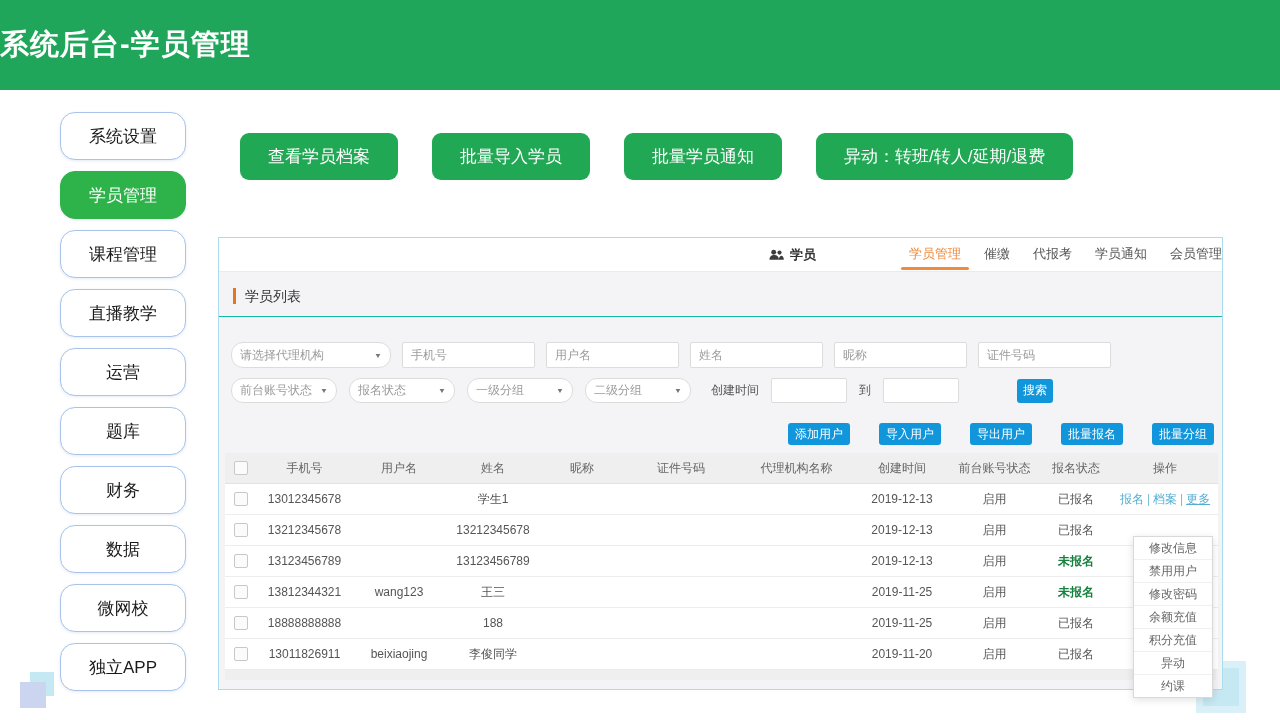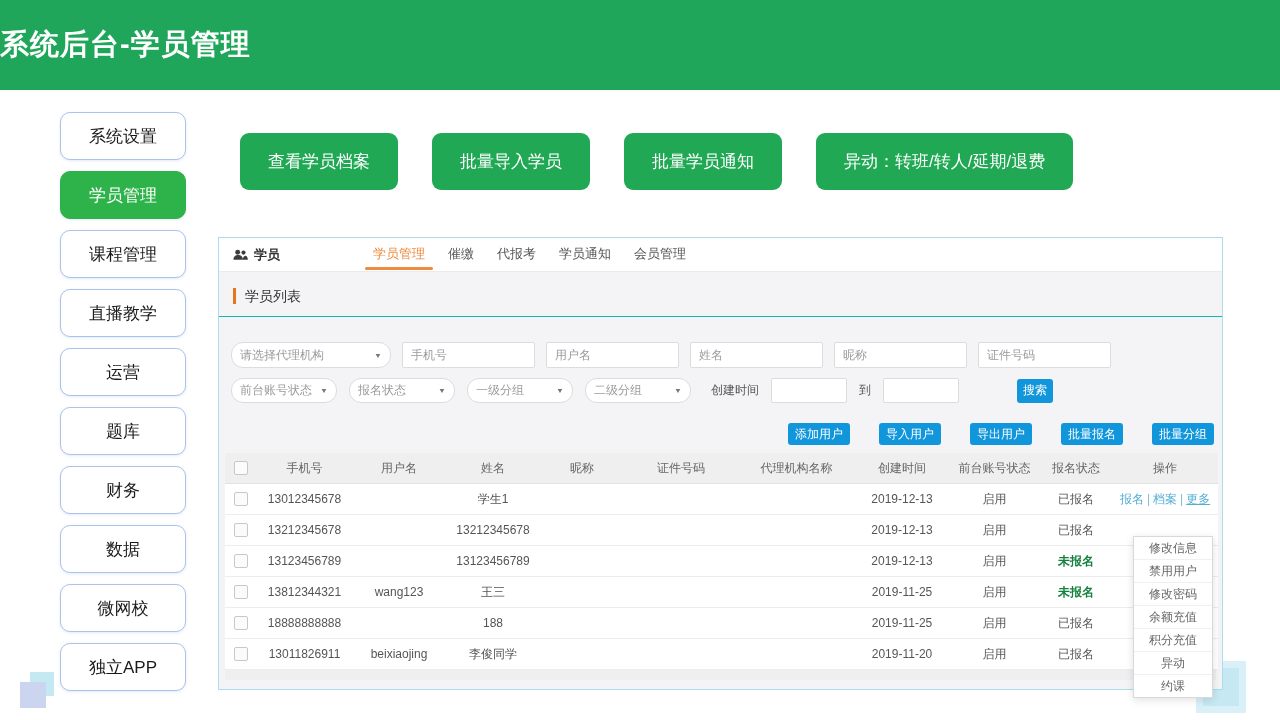--- a/index.html
+++ b/index.html
@@ -6,33 +6,33 @@
   body{
     width:1280px;height:720px;position:relative;overflow:hidden;
     background:#ffffff;font-family:"Liberation Sans","DejaVu Sans",sans-serif;
   }
   
   .topbar{position:absolute;left:0;top:0;width:1280px;height:90px;background:#1fa65a;
     display:flex;align-items:center;box-sizing:border-box;}
   .topbar .title{color:#fff;font-size:29px;font-weight:bold;letter-spacing:1px;}
   
   .sidebar{position:absolute;left:60px;top:112px;width:126px;display:flex;flex-direction:column;gap:11px;z-index:2;}
-  .side-btn{height:48px;background:#fff;border:1px solid #a9c3ea;border-radius:10px;
+  .side-btn{height:48px;background:#fff;border:1px solid #a9c3ea;border-radius:15px;
     display:flex;align-items:center;justify-content:center;font-size:17px;color:#1a1a1a;
     cursor:pointer;box-shadow:0 1px 3px rgba(150,170,220,.25);box-sizing:border-box;}
   .side-btn.active{background:#2eb24a;border-color:#2eb24a;color:#fff;}
   
   .quick-row{position:absolute;left:240px;top:133px;display:flex;gap:34px;z-index:2;}
-  .qbtn{height:57px;border:none;border-radius:9px;background:#21a854;color:#fff;font-size:17px;
+  .qbtn{height:47px;border:none;border-radius:9px;background:#21a854;color:#fff;font-size:17px;
     padding:0 28px;cursor:pointer;font-family:inherit;white-space:nowrap;}
   
   .panel{position:absolute;left:218px;top:237px;width:1005px;height:453px;background:#f4f4f6;
     border:1px solid #a9dded;box-sizing:border-box;z-index:1;}
   .tabbar{height:34px;background:#fff;border-bottom:1px solid #ebebeb;display:flex;align-items:center;
-    padding-left:14px;box-sizing:border-box;}
+    padding-left:14px;box-sizing:border-box;justify-content:flex-end;}
   .module{display:flex;align-items:center;gap:6px;width:140px;font-size:13px;color:#333;font-weight:bold;}
   .tabs{display:flex;gap:23px;height:100%;}
   .tab{font-size:13px;color:#555;line-height:32px;position:relative;cursor:pointer;white-space:nowrap;}
   .tab.active{color:#ee8b3e;}
   .tab.active::after{content:"";position:absolute;left:-8px;right:-8px;bottom:1px;height:3px;
     background:#ee8b3e;border-radius:2px;}
   .section-head{padding:15px 14px 11px;border-bottom:1px solid #14b8a6;}
   .section-title{font-size:14px;color:#333;border-left:3px solid #e4761f;padding-left:9px;line-height:16px;}
   
   .frow{display:flex;margin:0 12px;align-items:center;}

